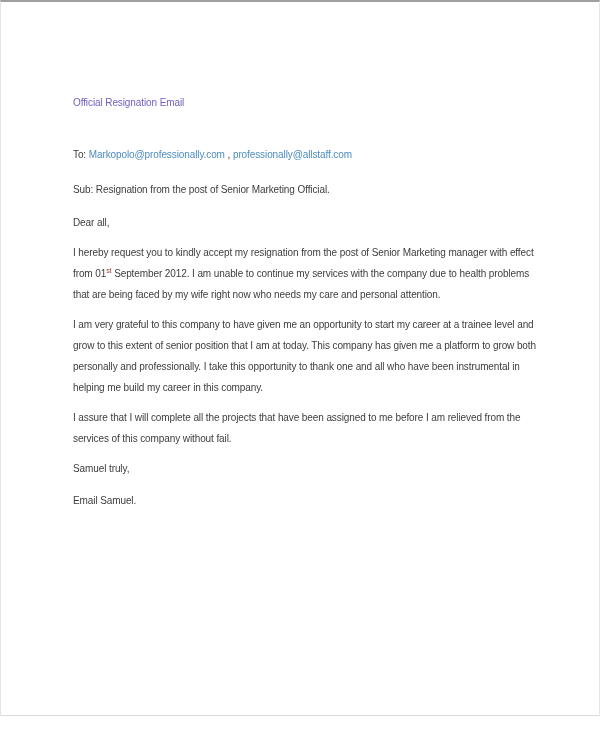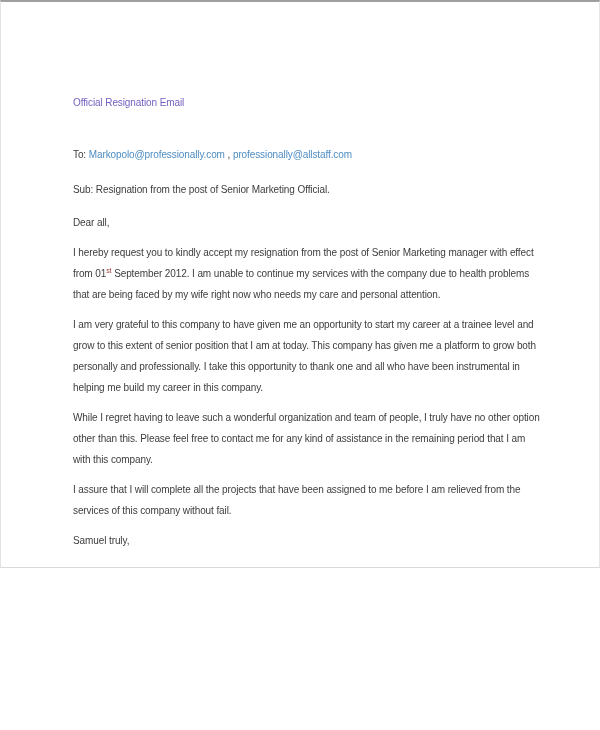--- a/index.html
+++ b/index.html
@@ -4,21 +4,21 @@
 <style>
   * { box-sizing: border-box; }
   html, body {
     margin: 0;
     padding: 0;
     background: #ffffff;
   }
   .page {
     position: relative;
     width: 600px;
-    height: 568px;
+    height: 716px;
     background: #ffffff;
     border-top: 2px solid #9f9f9f;
     border-left: 1px solid #e3e3e3;
     border-right: 1px solid #e6e6e6;
     border-bottom: 1px solid #dadada;
     font-family: "Liberation Sans", sans-serif;
     color: var(--color-text, #3d3d3d);
     overflow: hidden;
   }
   .content {
@@ -71,21 +71,20 @@
     </p>
 
     <p class="subject-row">Sub: Resignation from the post of Senior Marketing Official.</p>
 
     <p class="salutation-row">Dear all,</p>
 
     <p class="para"><span>I hereby request you to kindly accept my resignation from the post of Senior Marketing manager with effect from 01</span><sup class="date-sup">st</sup><span> September 2012. I am unable to continue my services with the company due to health problems that are being faced by my wife right now who needs my care and personal attention.</span></p>
 
     <p class="para">I am very grateful to this company to have given me an opportunity to start my career at a trainee level and grow to this extent of senior position that I am at today. This company has given me a platform to grow both personally and professionally. I take this opportunity to thank one and all who have been instrumental in helping me build my career in this company.</p>
 
-    <p class="para">While I regret having to leave such a wonderful organization and team of people, I truly have no other option other than this. Please feel free to contact me for any kind of assistance in the remaining period that I am with this company.</p>
 
     <p class="para">I assure that I will complete all the projects that have been assigned to me before I am relieved from the services of this company without fail.</p>
 
 
     <p class="closing-row">Samuel truly,</p>
 
     <p>Email Samuel.</p>
 
   </div>
 </div>

